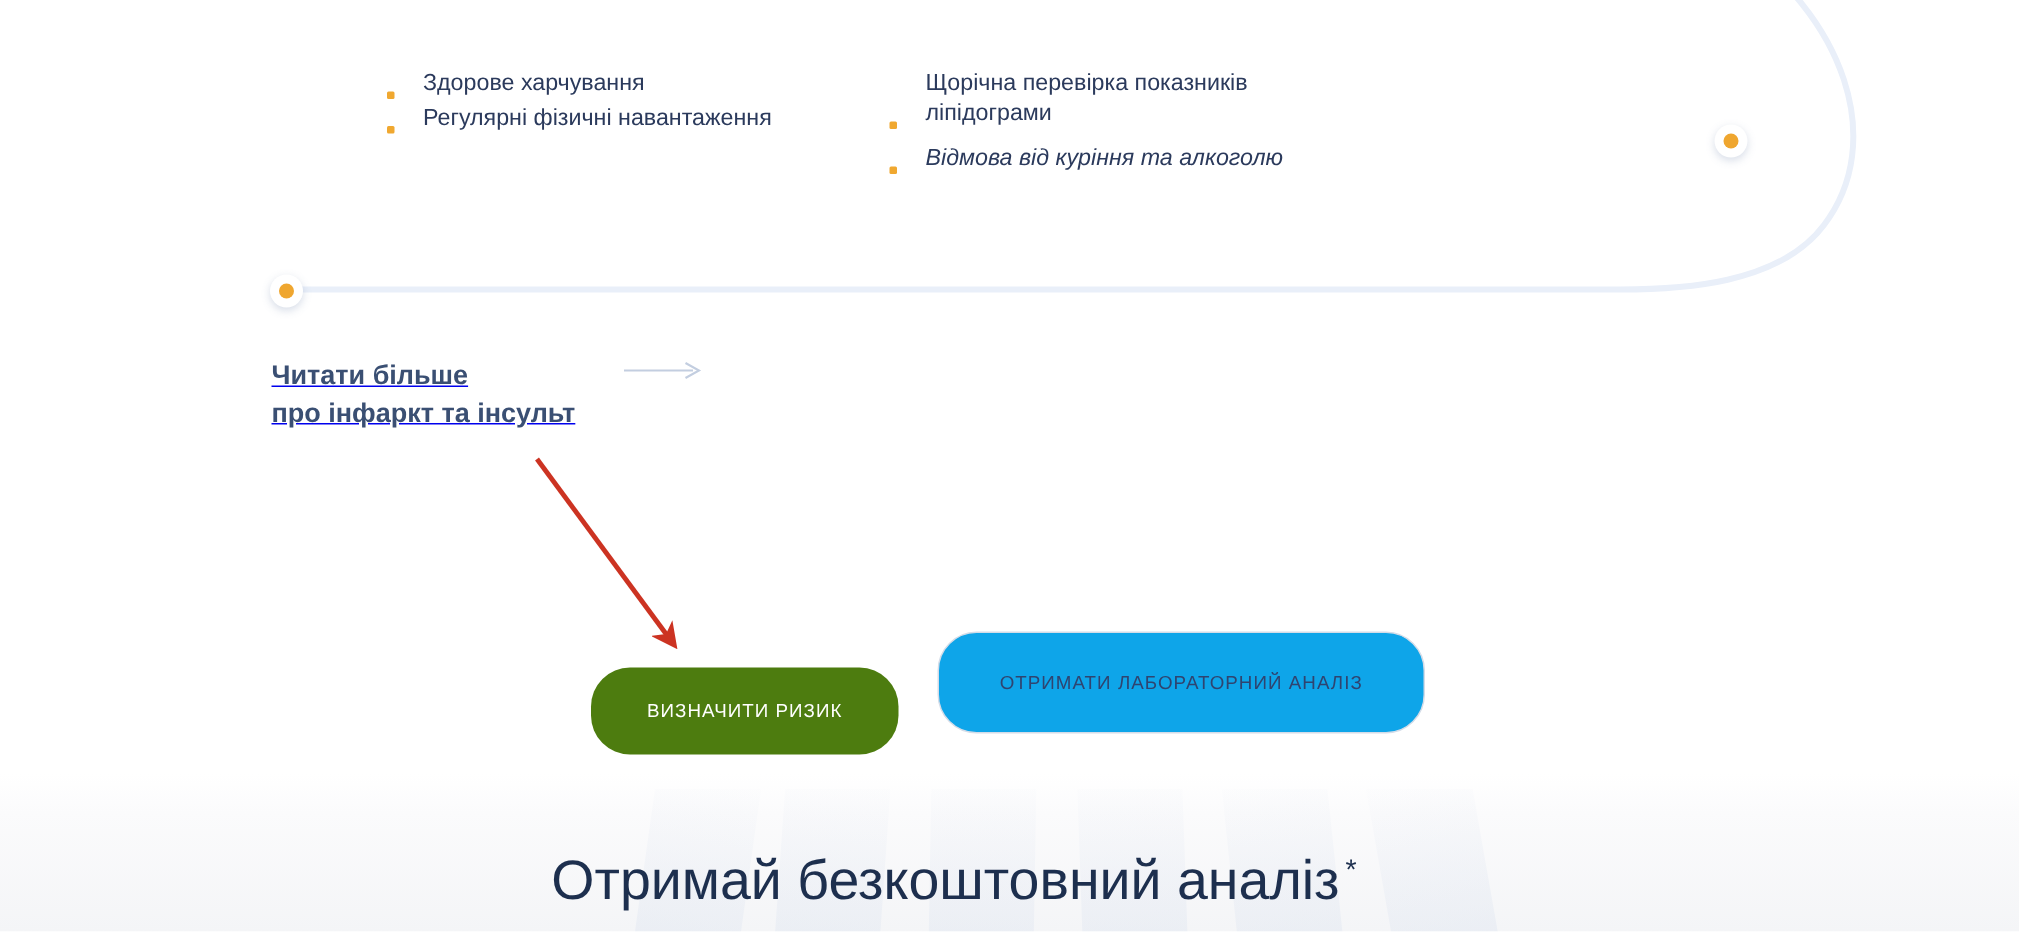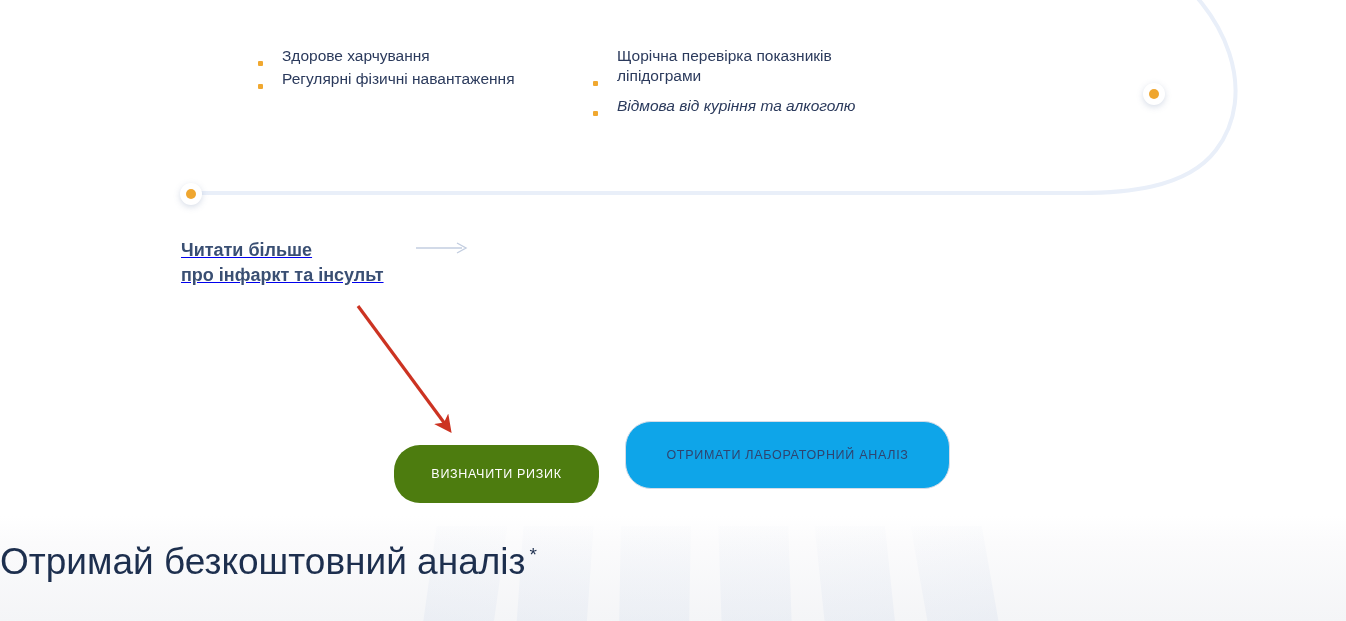--- a/index.html
+++ b/index.html
@@ -180,23 +180,23 @@
     font-size: 12.5px;
     letter-spacing: .7px;
     cursor: pointer;
     padding: 0;
   }
 
   
   .bottom-heading {
     position: absolute;
     left: 0;
-    top: 541px;
+    top: 566px;
     width: 1272px;
-    text-align: left;
+    text-align: center;
     font-size: 37px;
     color: #1d2f4e;
     white-space: nowrap;
   }
   .bottom-heading .asterisk {
     font-size: 19px;
     vertical-align: super;
     margin-left: 4px;
   }
 

